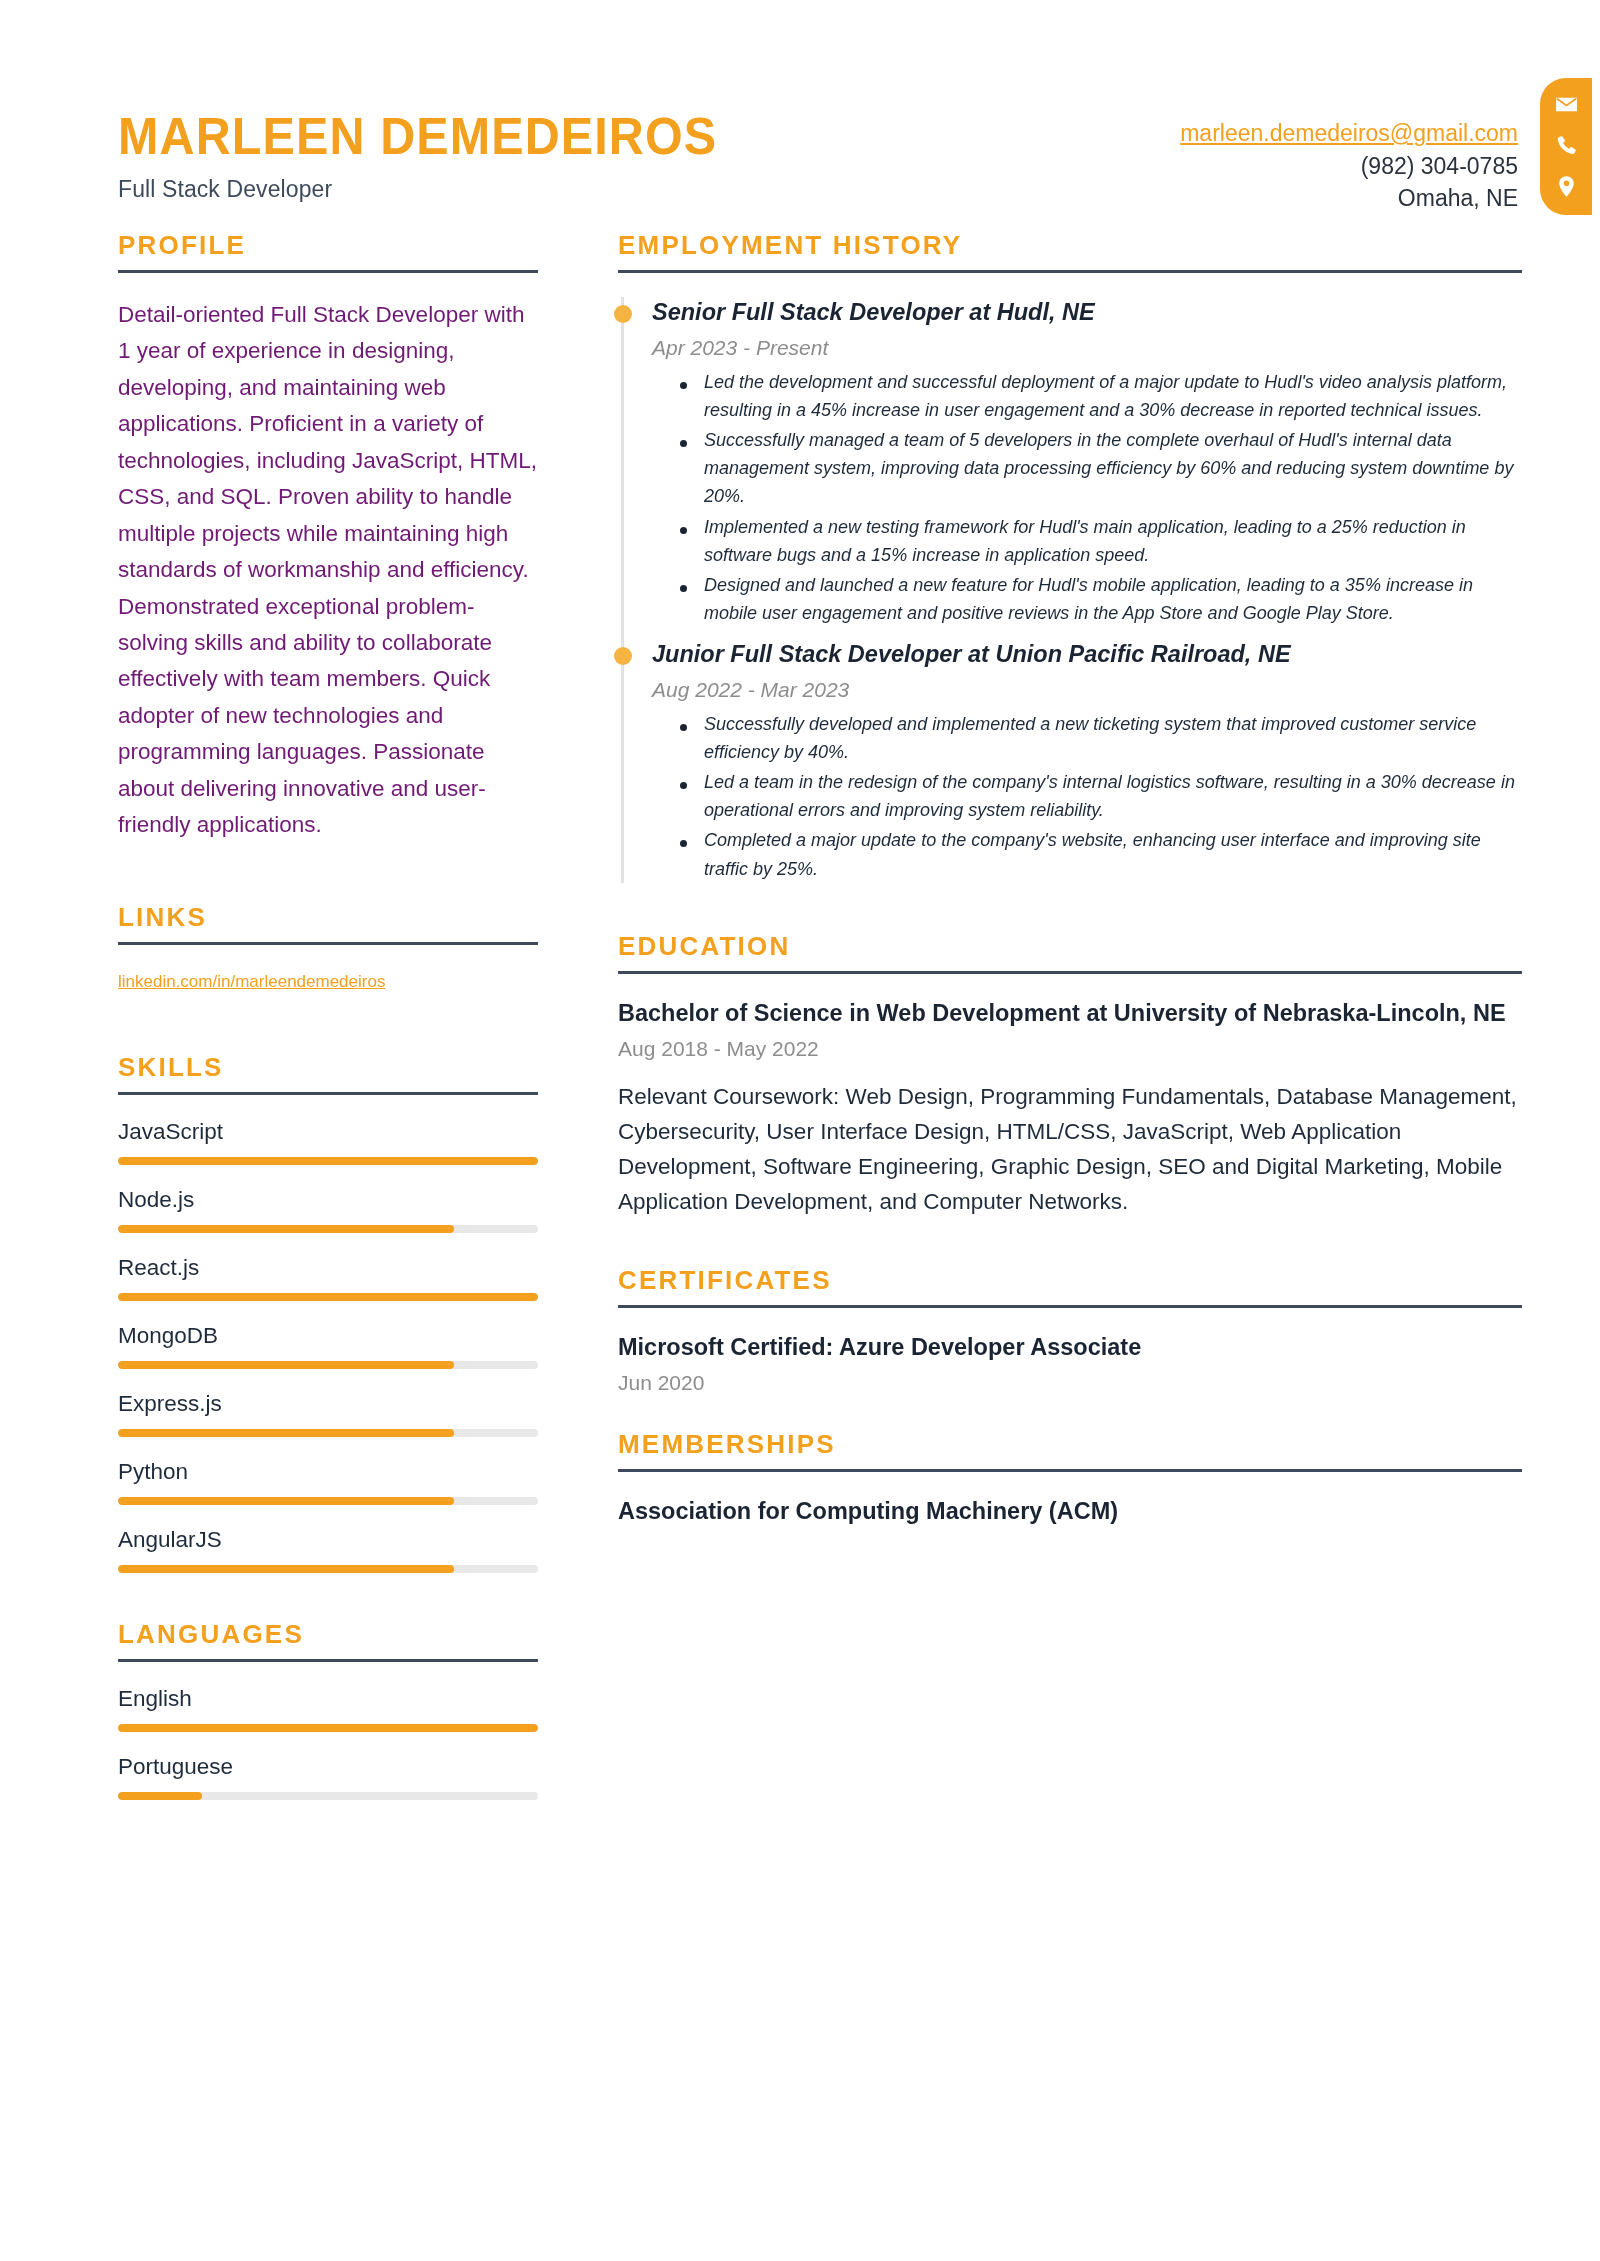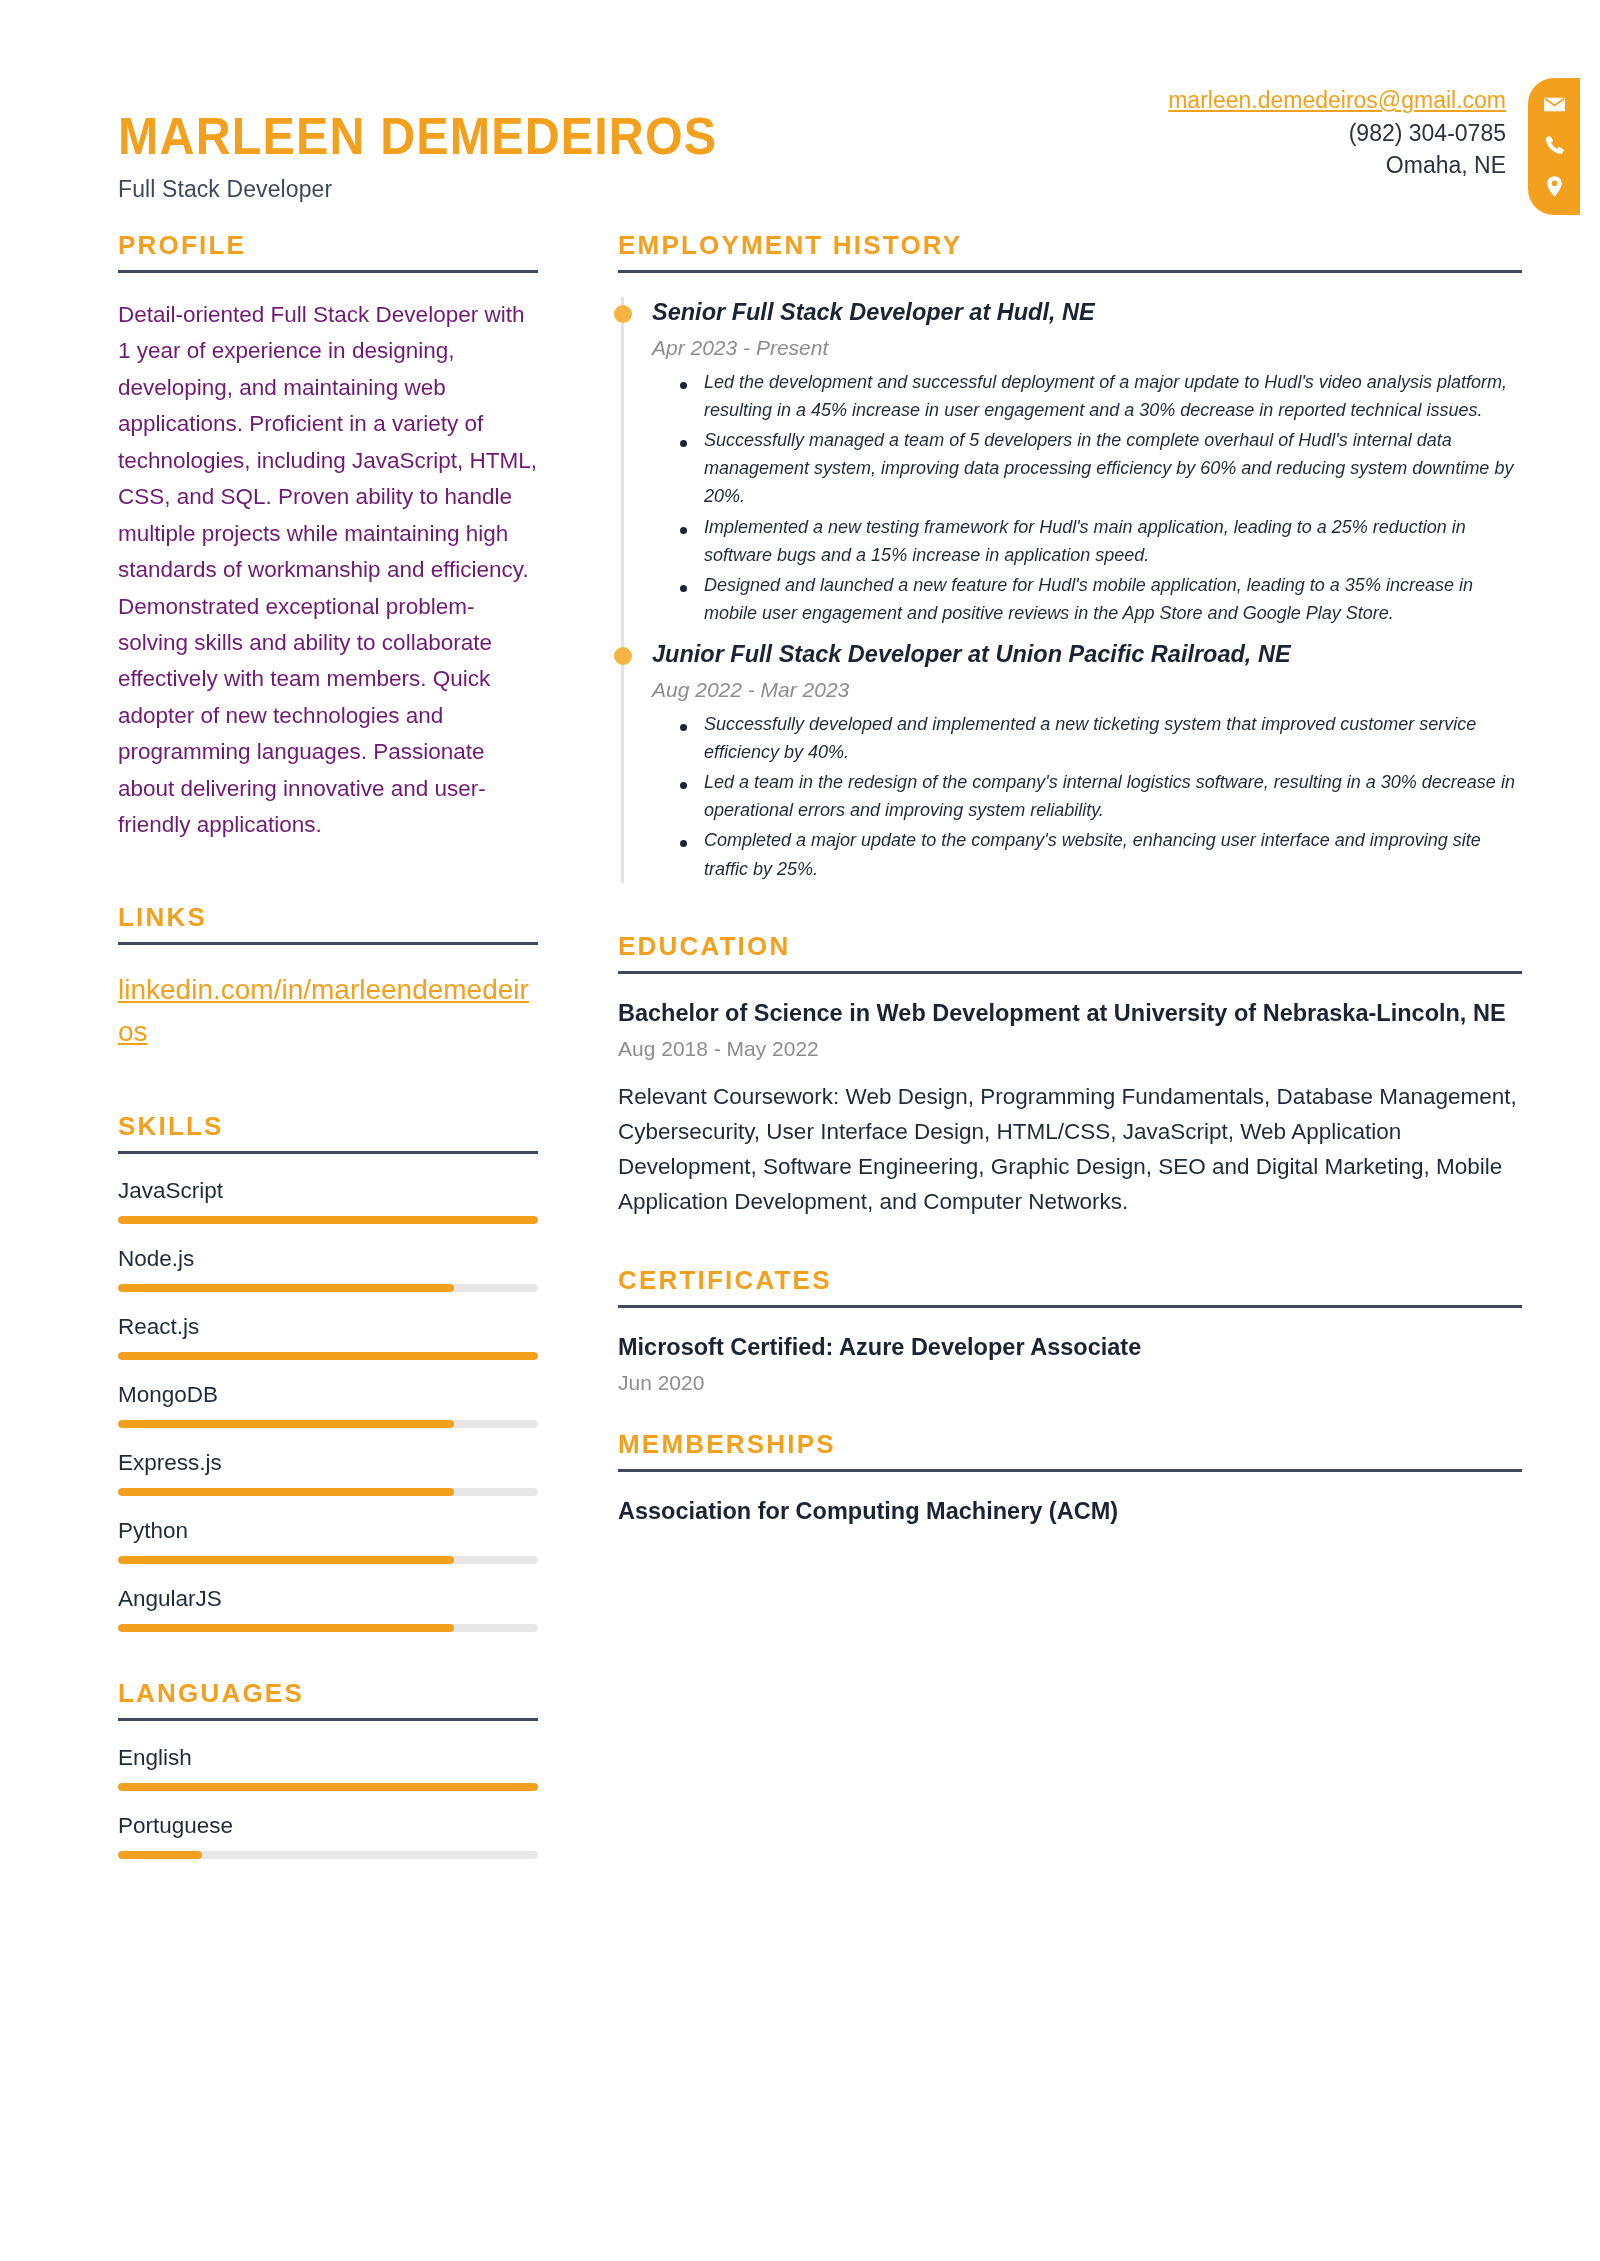--- a/index.html
+++ b/index.html
@@ -41,23 +41,23 @@
   }
   .job-title {
     margin-top: 12px;
     font-size: 23px;
     font-weight: 400;
     color: #3e4a5c;
     letter-spacing: 0.1px;
   }
   .header-right {
     display: flex;
-    align-items: flex-start;
+    align-items: flex-end;
     padding-right: 10px;
-    margin-right: 16px;
+    margin-right: 4px;
   }
   .contact-lines {
     text-align: right;
     padding-top: 6px;
     padding-right: 22px;
     line-height: 1.42;
   }
   .contact-lines > div { font-size: 23px; color: #2b323d; white-space: nowrap; }
   .contact-email { color: #f2a01d !important; text-decoration: underline; }
   .icon-strip {
@@ -100,21 +100,21 @@
   }
 
   
   .profile-text {
     font-size: 22.5px;
     line-height: 1.62;
     color: #701a75;
   }
   .links-block { margin-top: 4px; }
   .link-item {
-    font-size: 28px;
+    font-size: 17px;
     color: #f2a01d;
     text-decoration: underline;
     word-break: break-all;
     line-height: 1.5;
   }
 
   .skill-row { margin-bottom: 22px; }
   .skill-label {
     font-size: 22.5px;
     color: #1f2b3a;

